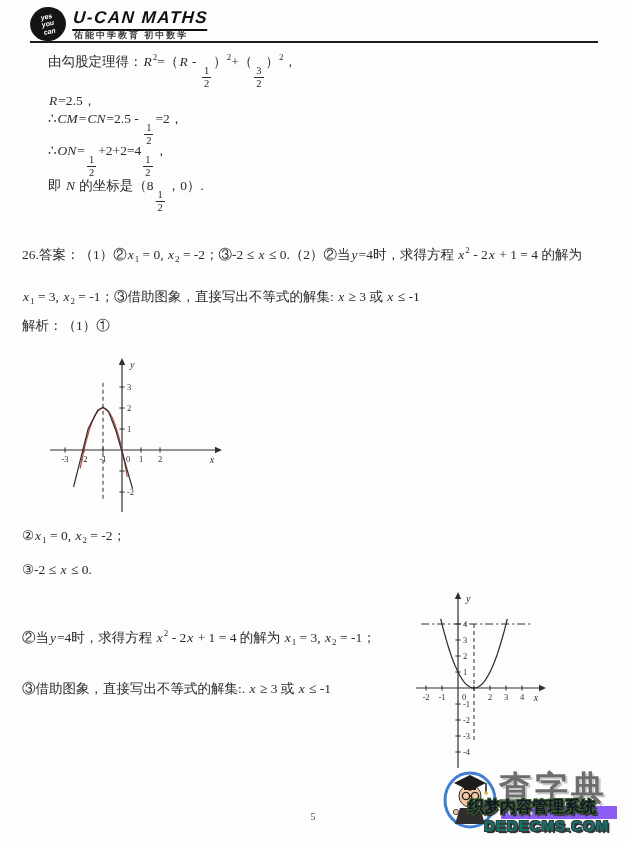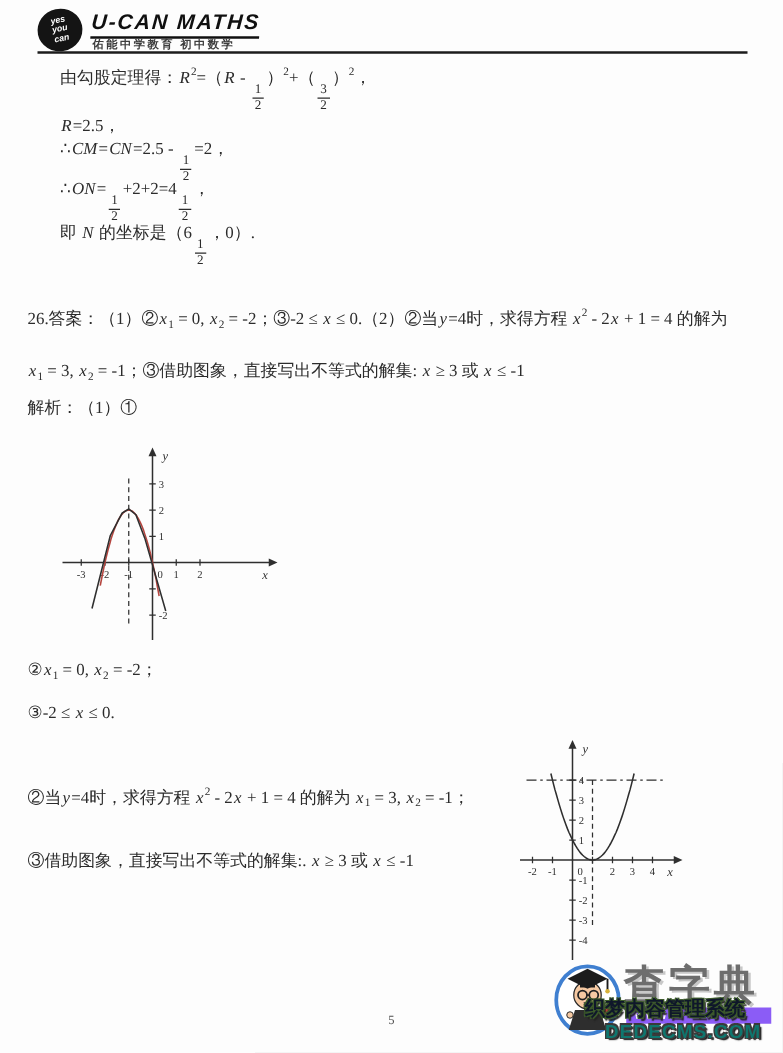--- a/index.html
+++ b/index.html
@@ -86,21 +86,21 @@
         <span class="num">1</span>
         <span class="den">2</span>
       </span><span class="mt">=2，</span></div>
   <div class="mline" style="left:48px;top:142px;"><span class="mt">∴</span><span class="mi">ON</span><span class="mt">=</span><span class="frac">
         <span class="num">1</span>
         <span class="den">2</span>
       </span><span class="mt">+2+2=4</span><span class="frac">
         <span class="num">1</span>
         <span class="den">2</span>
       </span><span class="mt">，</span></div>
-  <div class="mline" style="left:48px;top:177px;"><span class="mt">即 </span><span class="mi">N</span><span class="mt"> 的坐标是（6</span><span class="frac">
+  <div class="mline" style="left:48px;top:177px;"><span class="mt">即 </span><span class="mi">N</span><span class="mt"> 的坐标是（8</span><span class="frac">
         <span class="num">1</span>
         <span class="den">2</span>
       </span><span class="mt">，0）.</span></div>
 
   <div class="mline" style="left:22px;top:246px;"><span class="mt">26.答案：（1）②</span><span class="mi">x</span><span class="msub">1</span><span class="mt"> = 0, </span><span class="mi">x</span><span class="msub">2</span><span class="mt"> = -2；③-2 ≤ </span><span class="mi">x</span><span class="mt"> ≤ 0.（2）②当</span><span class="mi">y</span><span class="mt">=4时，求得方程 </span><span class="mi">x</span><span class="msup">2</span><span class="mt"> - 2</span><span class="mi">x</span><span class="mt"> + 1 = 4 的解为</span></div>
   <div class="mline" style="left:22px;top:288px;font-family:Liberation Serif, serif;"><span class="mi">x</span><span class="msub">1</span><span class="mt"> = 3, </span><span class="mi">x</span><span class="msub">2</span><span class="mt"> = -1；③借助图象，直接写出不等式的解集: </span><span class="mi">x</span><span class="mt"> ≥ 3 或 </span><span class="mi">x</span><span class="mt"> ≤ -1</span></div>
   <div class="mline" style="left:22px;top:317px;"><span class="mt">解析：（1）①</span></div>
 
   <svg class="graph" id="g1" style="left:44px;top:356px;" width="186" height="162" viewBox="0 0 186 162">
       <line x1="6" y1="94" x2="172" y2="94" stroke="#2f2f2f" stroke-width="1.2"></line>

